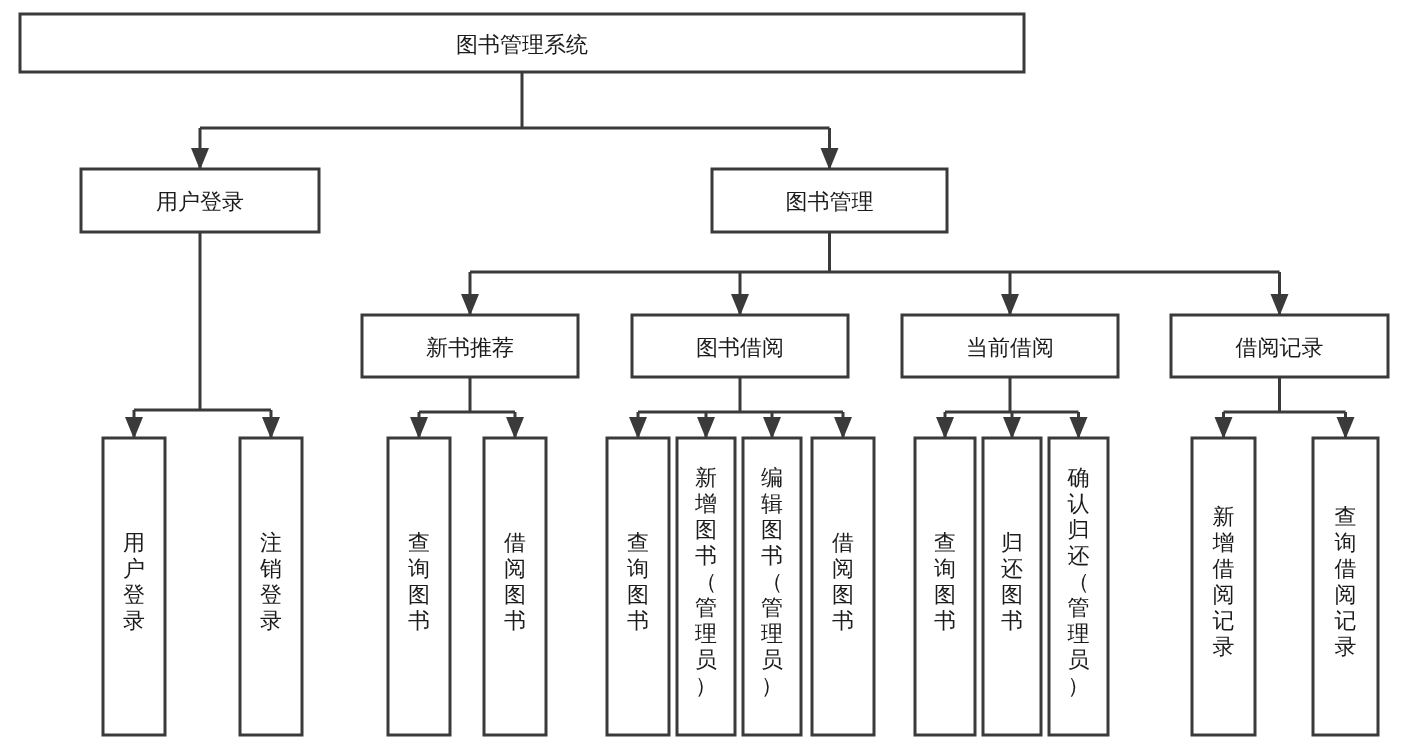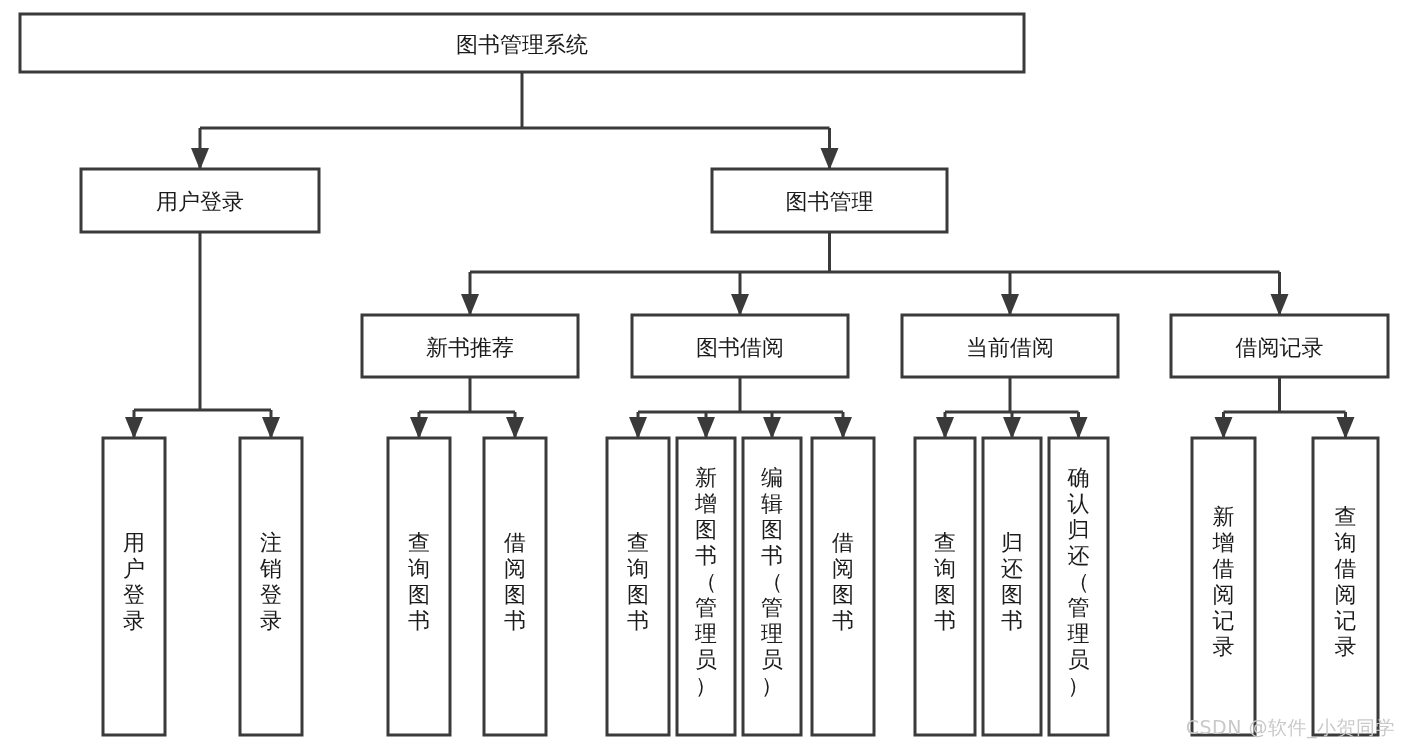--- a/index.html
+++ b/index.html
@@ -199,14 +199,13 @@
         <g>
           <rect x="1192" y="438" width="63" height="297" class="node-rect"></rect>
           <text x="1223.5" y="523.5" class="node-label-vertical"><tspan x="1223.5" dy="0">新</tspan><tspan x="1223.5" dy="26">增</tspan><tspan x="1223.5" dy="26">借</tspan><tspan x="1223.5" dy="26">阅</tspan><tspan x="1223.5" dy="26">记</tspan><tspan x="1223.5" dy="26">录</tspan></text>
         </g>
         <g>
           <rect x="1313" y="438" width="65" height="297" class="node-rect"></rect>
           <text x="1345.5" y="523.5" class="node-label-vertical"><tspan x="1345.5" dy="0">查</tspan><tspan x="1345.5" dy="26">询</tspan><tspan x="1345.5" dy="26">借</tspan><tspan x="1345.5" dy="26">阅</tspan><tspan x="1345.5" dy="26">记</tspan><tspan x="1345.5" dy="26">录</tspan></text>
         </g>
       </g>
   </svg>
-  <div class="watermark">CSDN @软件_小贺同学</div>
 </div>
 
 </body></html>

